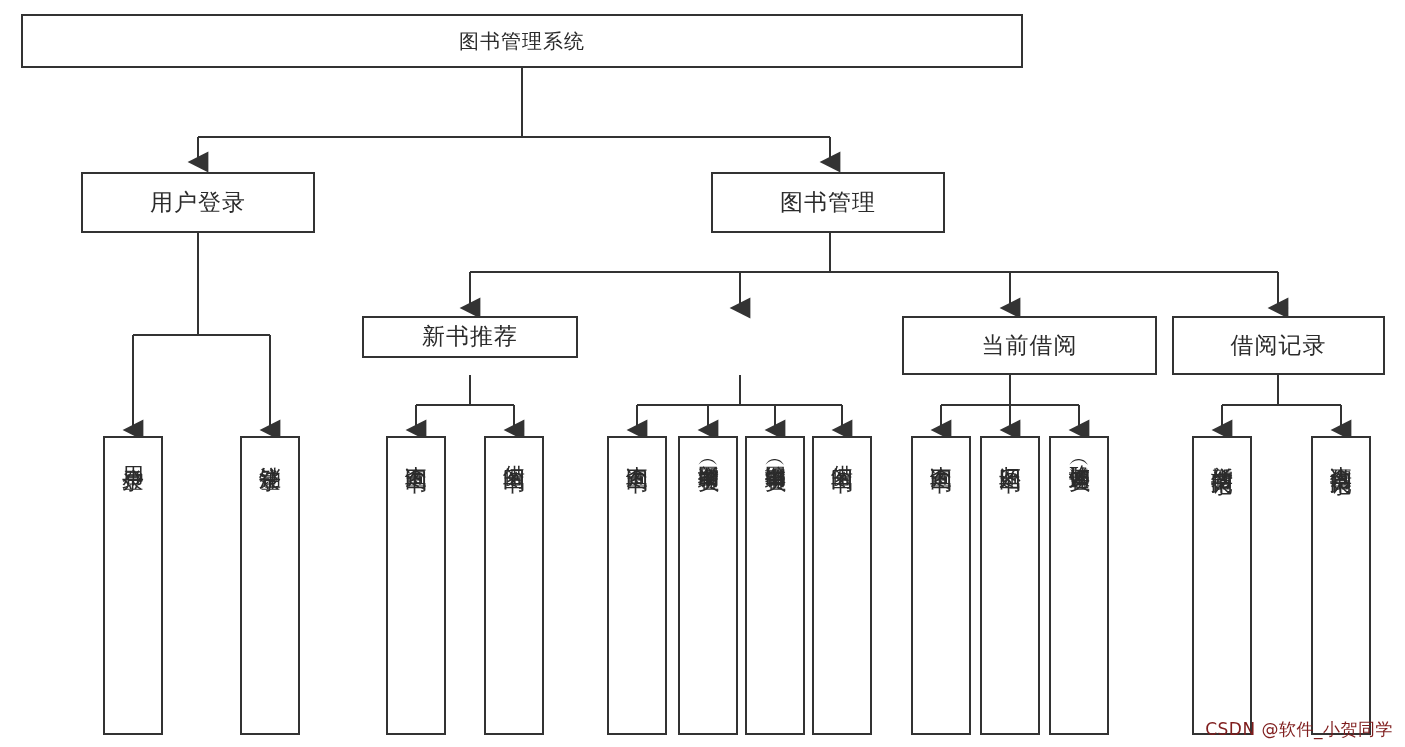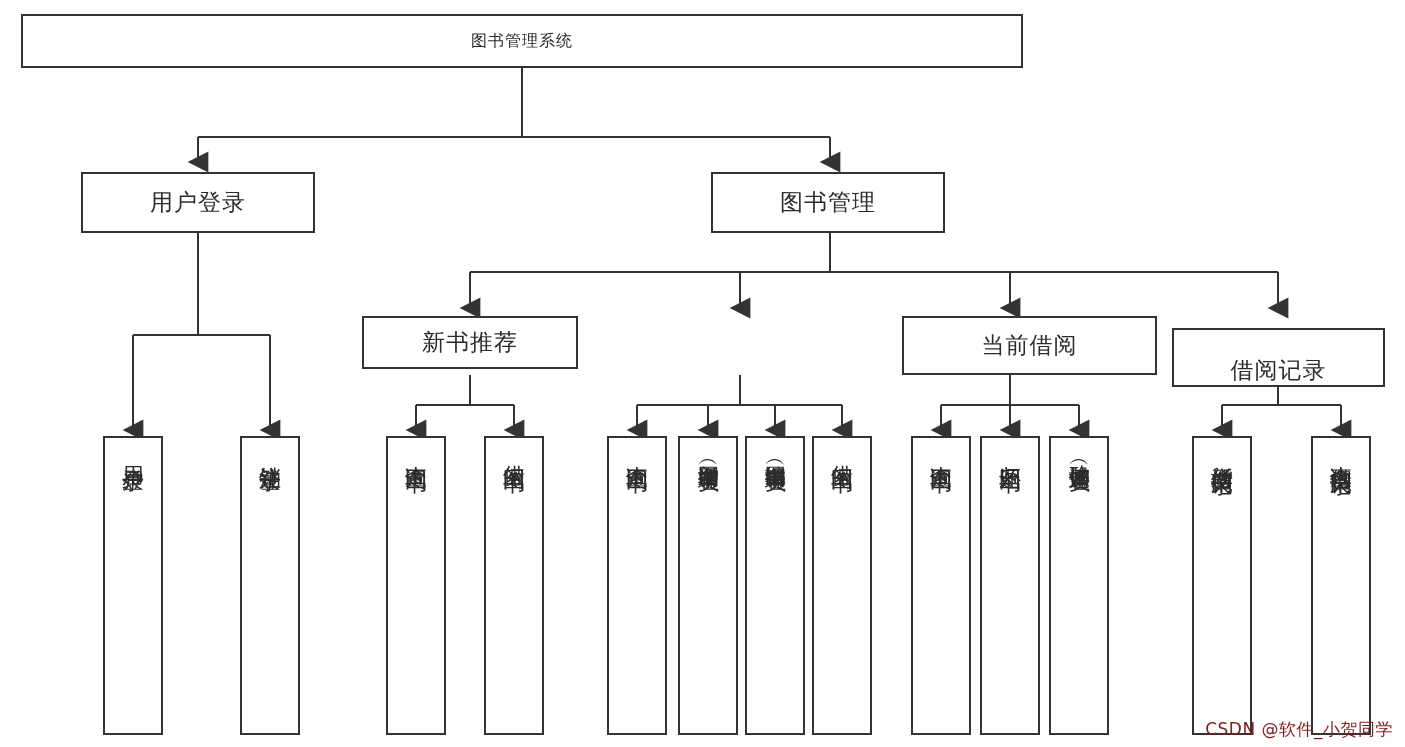--- a/index.html
+++ b/index.html
@@ -34,21 +34,21 @@
     justify-content: center;
     color: #2b2b2b;
   }
   .node.horizontal {
     font-size: 23px;
     letter-spacing: 1px;
     line-height: 1.2;
     text-align: center;
   }
   .node.root {
-    font-size: 16px;
+    font-size: 20px;
   }
   .node.vertical {
     align-items: flex-start;
     justify-content: center;
     padding-top: 10px;
   }
   .vtext {
     writing-mode: vertical-rl;
     text-orientation: upright;
     font-size: 22px;
@@ -136,30 +136,30 @@
   </div>
 
   <div class="node horizontal" style="left:81px; top:172px; width:234px; height:61px;">
     <span>用户登录</span>
   </div>
 
   <div class="node horizontal" style="left:711px; top:172px; width:234px; height:61px;">
     <span>图书管理</span>
   </div>
 
-  <div class="node horizontal" style="left:362px; top:316px; width:216px; height:53px;">
+  <div class="node horizontal" style="left:362px; top:316px; width:216px; height:42px;">
     <span>新书推荐</span>
   </div>
 
 
   <div class="node horizontal" style="left:902px; top:316px; width:255px; height:59px;">
     <span>当前借阅</span>
   </div>
 
-  <div class="node horizontal" style="left:1172px; top:328px; width:213px; height:59px;align-items:flex-end;">
+  <div class="node horizontal" style="left:1172px; top:316px; width:213px; height:59px;">
     <span>借阅记录</span>
   </div>
 
   <div class="node vertical" style="left:103px; top:436px; width:60px; height:299px;">
     <span class="vtext">用户登录</span>
   </div>
 
   <div class="node vertical" style="left:240px; top:436px; width:60px; height:299px;">
     <span class="vtext">注销登录</span>
   </div>

